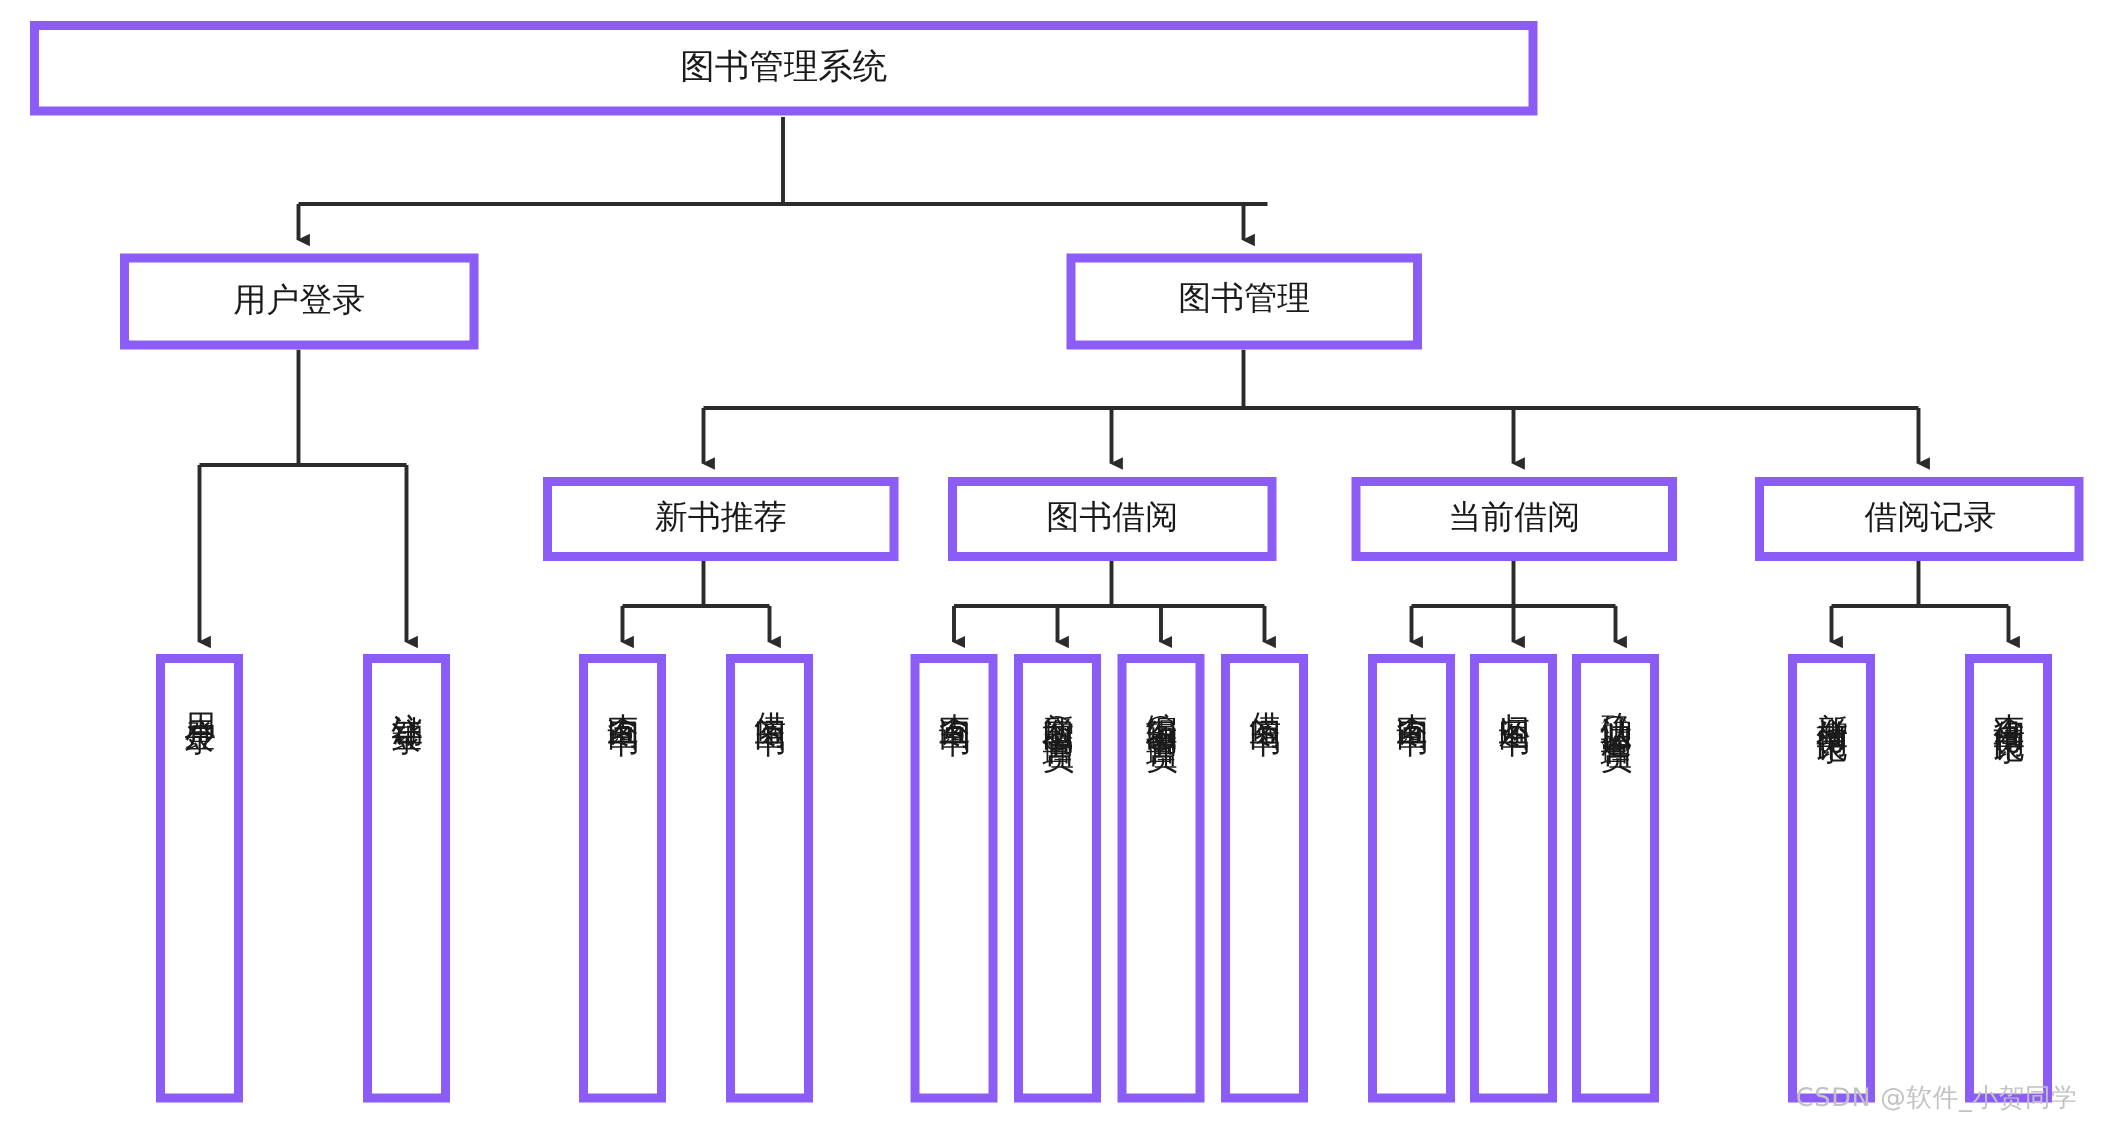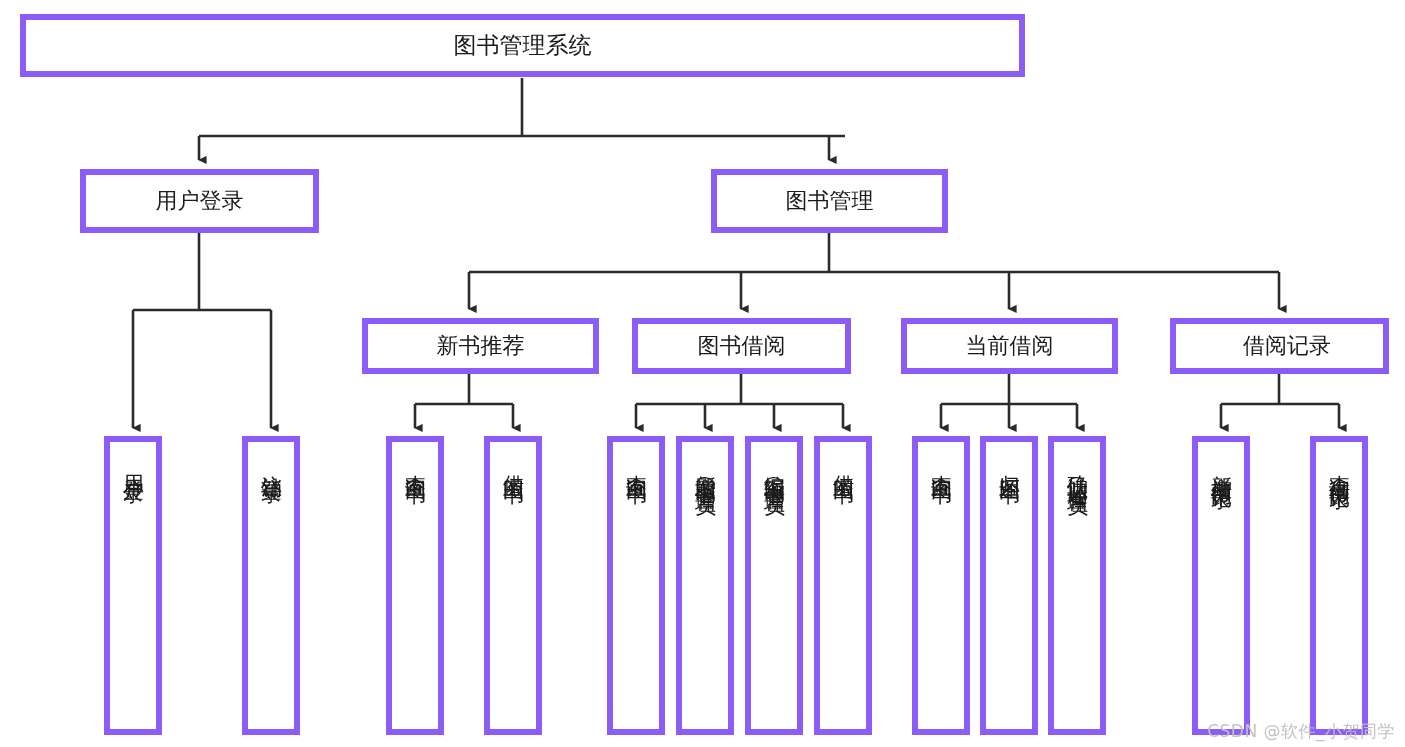--- a/index.html
+++ b/index.html
@@ -53,21 +53,21 @@
     writing-mode: vertical-rl;
     text-orientation: upright;
     font-size: 21px;
     letter-spacing: 3px;
     line-height: 1;
     white-space: normal;
     max-height: 282px;
   }
   #watermark {
     position: absolute;
-    right: 10px;
+    right: 20px;
     bottom: 4px;
     font-size: 17px;
     color: #c2c2c2;
     letter-spacing: 0.5px;
     z-index: 3;
     white-space: nowrap;
     font-family: "DejaVu Sans", "Liberation Sans", sans-serif;
   }
 </style>
 </head>
@@ -126,21 +126,21 @@
   </svg>
 
   <div class="node level-root" style="left:20px; top:14px; width:1005px; height:63px;">
     <span class="node-label">图书管理系统</span>
   </div>
 
   <div class="node level-2" style="left:80px; top:169px; width:239px; height:64px;">
     <span class="node-label">用户登录</span>
   </div>
 
-  <div class="node level-2" style="left:711px; top:169px; width:237px; height:64px;">
+  <div class="node level-2" style="left:711px; top:169px; width:237px; height:64px;font-family:Liberation Mono, monospace;">
     <span class="node-label">图书管理</span>
   </div>
 
   <div class="node level-3" style="left:362px; top:318px; width:237px; height:56px;">
     <span class="node-label">新书推荐</span>
   </div>
 
   <div class="node level-3" style="left:632px; top:318px; width:219px; height:56px;">
     <span class="node-label">图书借阅</span>
   </div>

